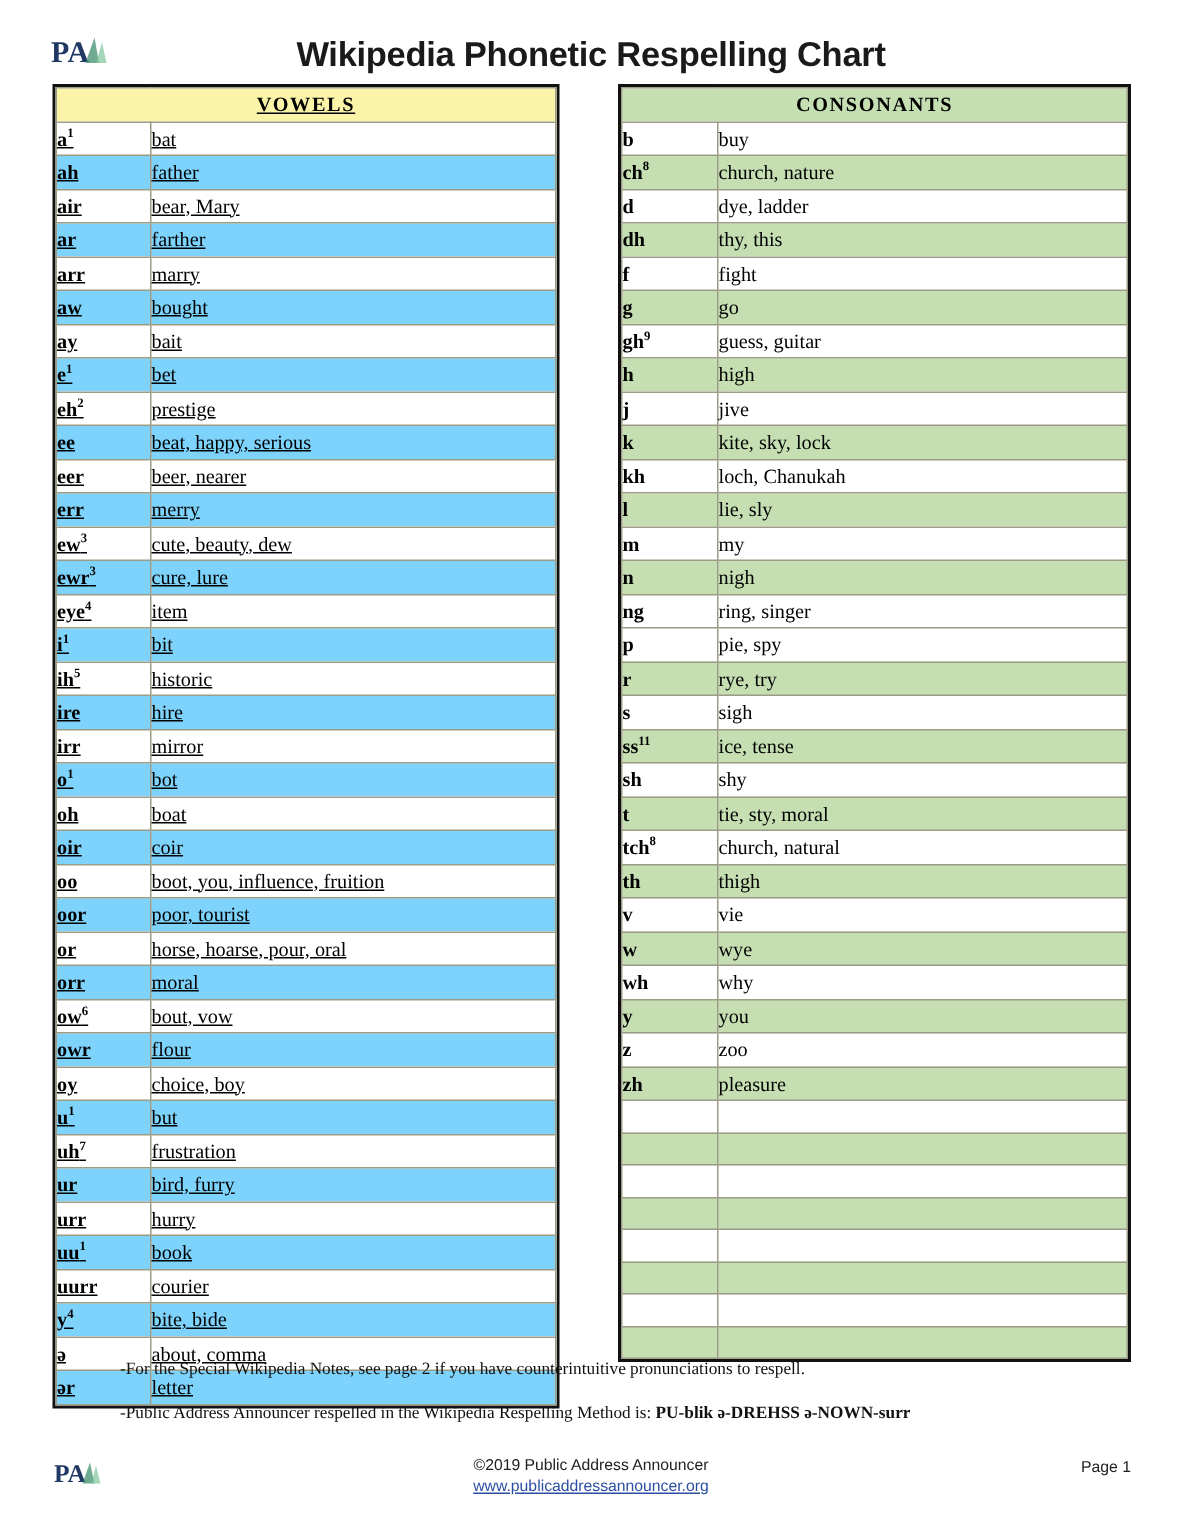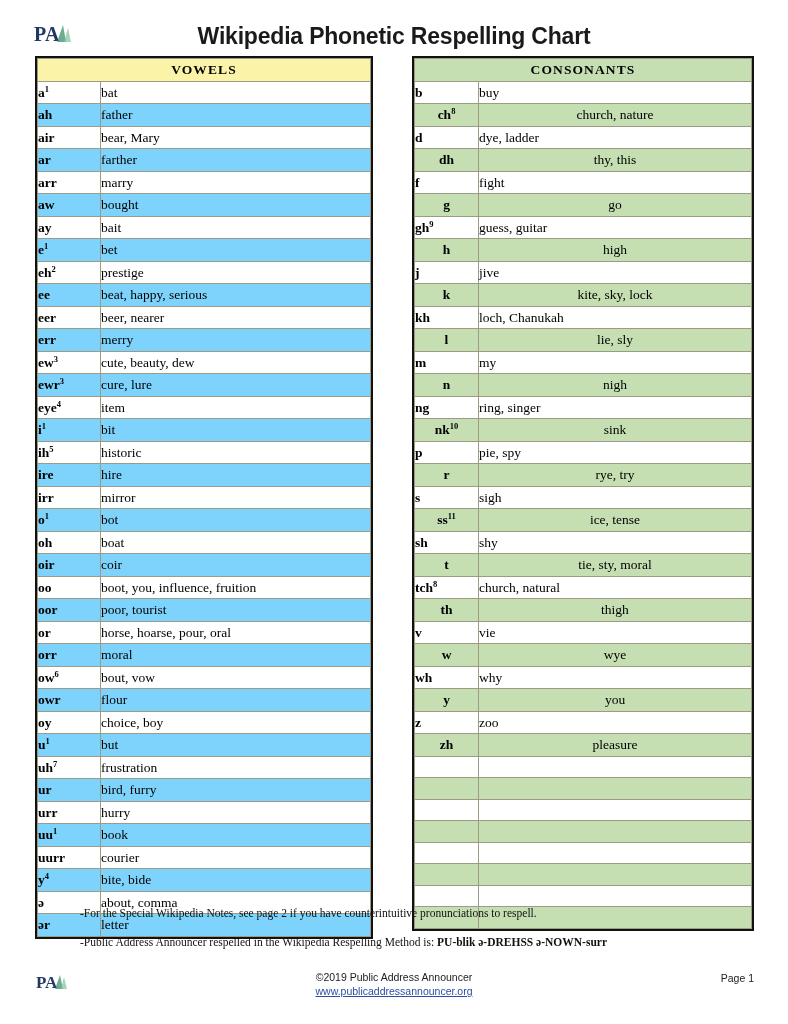--- a/index.html
+++ b/index.html
@@ -61,21 +61,21 @@
     left: 0;
     width: 788px;
   }
   .chart-table {
     position: absolute;
     top: 0;
     border: 2.5px solid #111111;
     border-collapse: collapse;
     box-sizing: border-box;
   }
-  .chart-table.vowels { left: 35px; width: 338px; }
+  .chart-table.vowels { left: 35px; width: 338px; text-decoration: underline; }
   .chart-table.consonants { left: 412px; width: 342px; }
 
   table.grid {
     border-collapse: collapse;
     width: 100%;
     table-layout: fixed;
   }
   table.grid td, table.grid th {
     border: 0.8px solid #9c9c86;
     padding: 0;
@@ -117,21 +117,21 @@
   }
   sup {
     font-size: 8.5px;
     vertical-align: super;
     line-height: 0;
     font-weight: bold;
   }
 
   tr.shade-yellow td { background: #7dd3fc; }
   tr.shade-white td  { background: #ffffff; }
-  tr.shade-green td  { background: #c5dfb3; text-align: center; }
+  tr.shade-green td  { background: #c5dfb3; }
 
   
   .notes {
     position: absolute;
     left: 46px;
     top: 906px;
     width: 700px;
     font-family: "Liberation Serif", serif;
     font-size: 11.5px;
     color: #111111;
@@ -432,24 +432,20 @@
               <td class="sym">m</td>
               <td class="ex">my</td>
             </tr>
             <tr class="shade-green">
               <td class="sym">n</td>
               <td class="ex">nigh</td>
             </tr>
             <tr class="shade-white">
               <td class="sym">ng</td>
               <td class="ex">ring, singer</td>
-            </tr>
-            <tr class="shade-green">
-              <td class="sym">nk<sup>10</sup></td>
-              <td class="ex">sink</td>
             </tr>
             <tr class="shade-white">
               <td class="sym">p</td>
               <td class="ex">pie, spy</td>
             </tr>
             <tr class="shade-green">
               <td class="sym">r</td>
               <td class="ex">rye, try</td>
             </tr>
             <tr class="shade-white">

